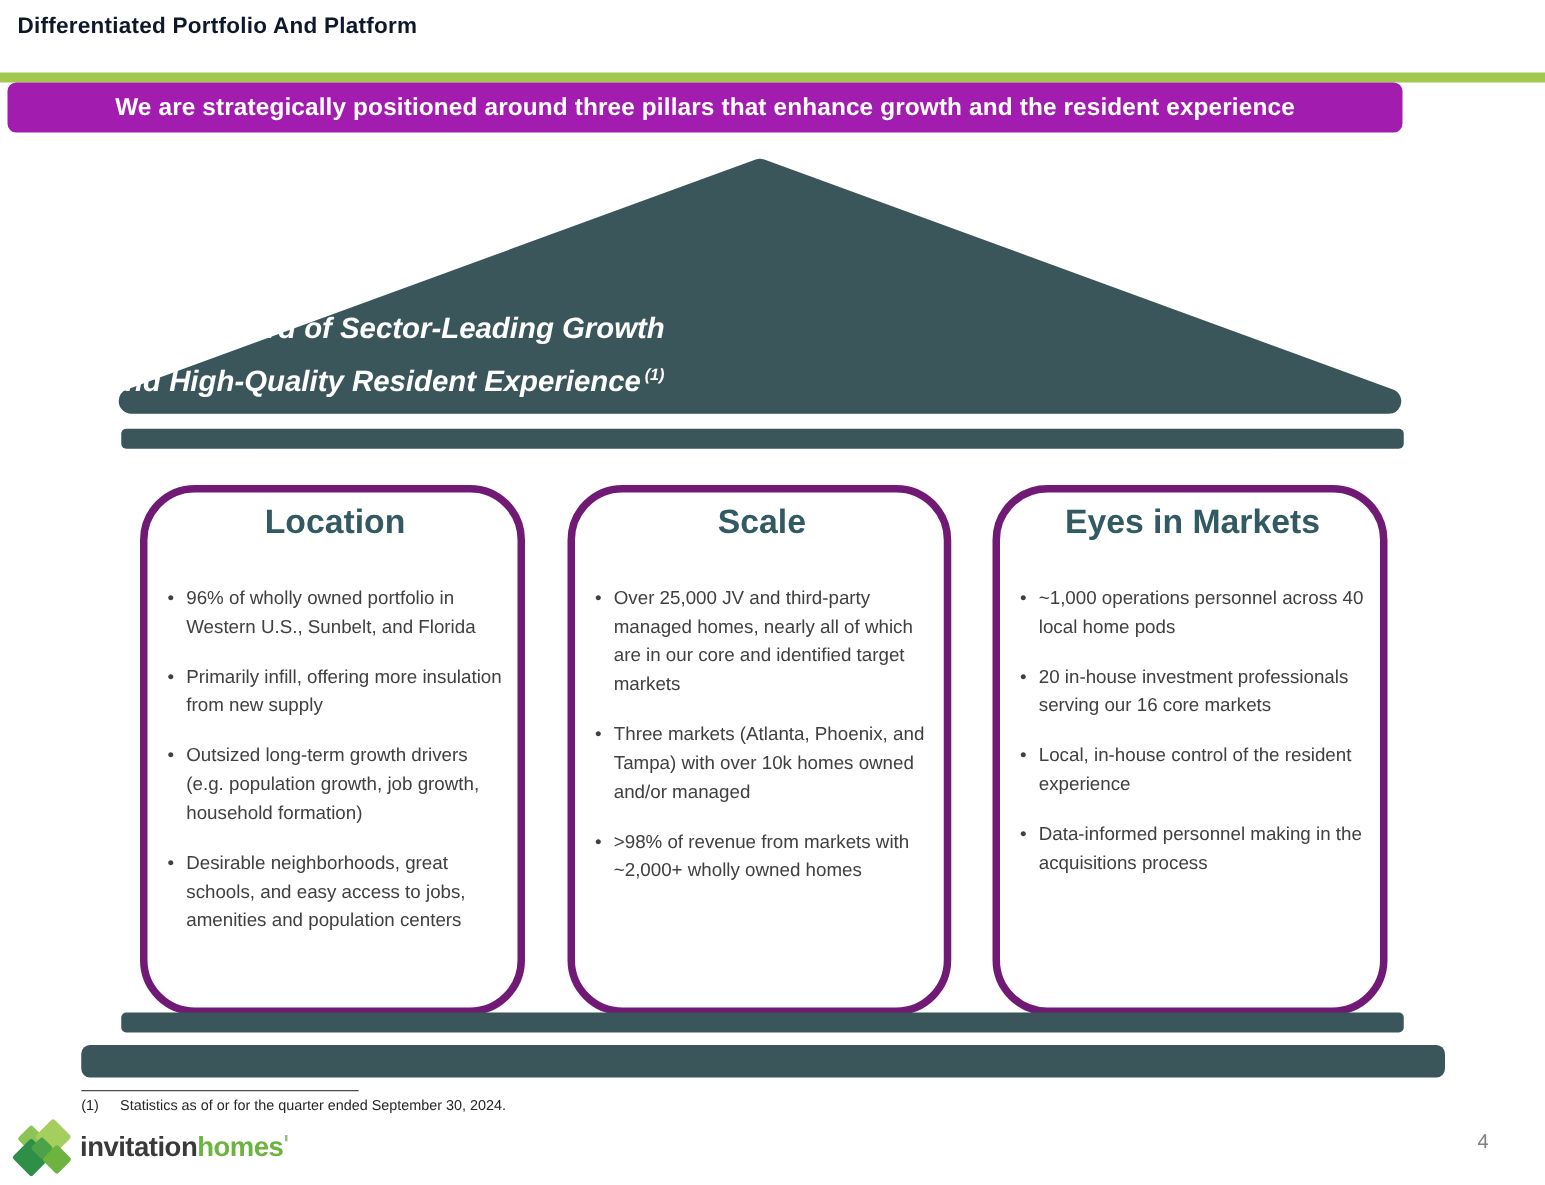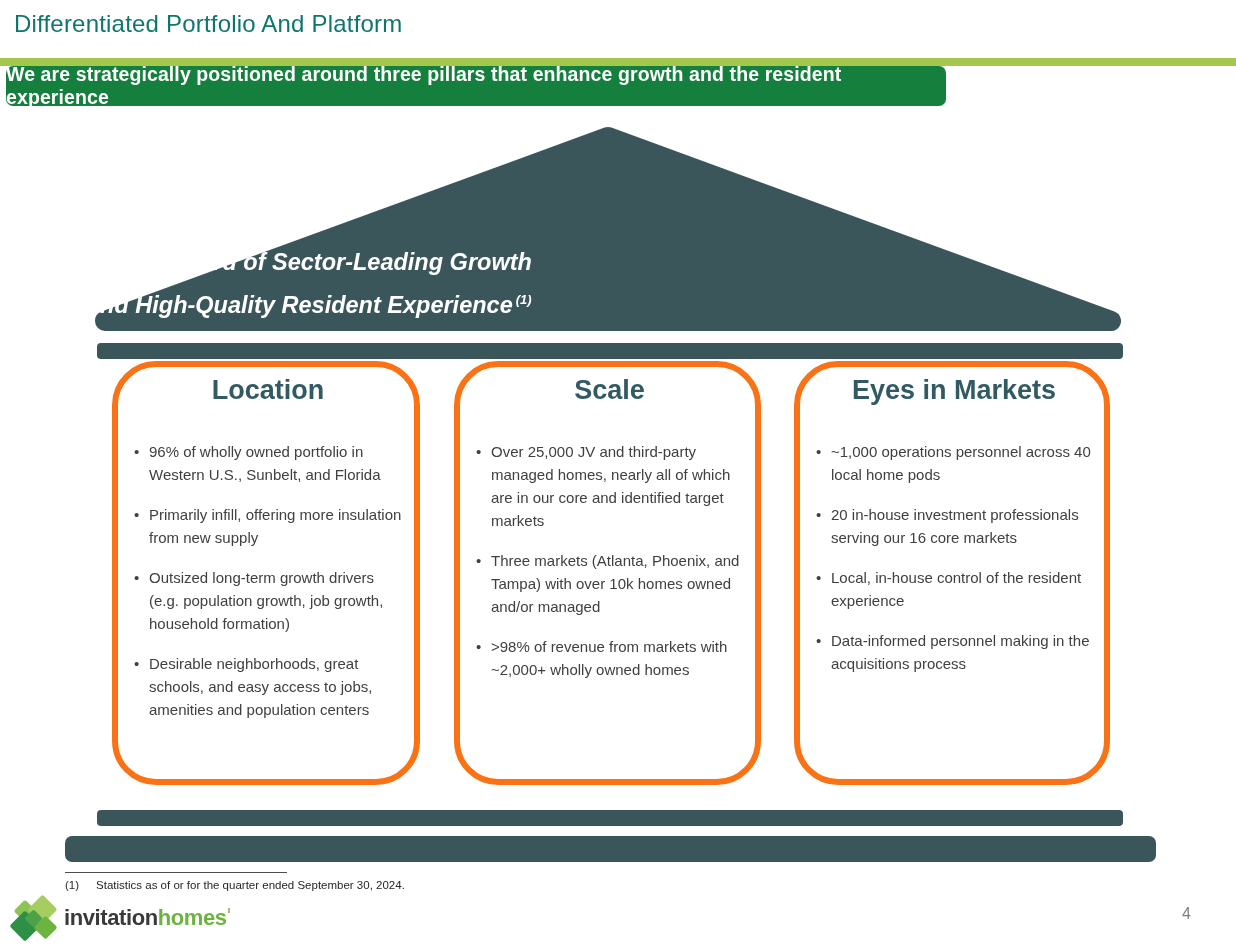--- a/index.html
+++ b/index.html
@@ -10,36 +10,36 @@
     width: 1236px;
     height: 948px;
     background: #ffffff;
     overflow: hidden;
   }
 
   
   .page-title {
     position: absolute;
     left: 14px; top: 10px;
-    font-size: 24px;
-    font-weight: 400;
-    color: #0f766e;
+    font-size: 18px;
+    font-weight: 700;
+    color: #0f172a;
     letter-spacing: 0.2px;
   }
   .title-rule {
     position: absolute;
     left: 0; top: 58px;
     width: 1236px; height: 8px;
     background: #a2c84e;
   }
   .banner {
     position: absolute;
     left: 6px; top: 66px;
-    width: 940px; height: 40px;
-    background: #15803d;
+    width: 1116px; height: 40px;
+    background: #a21caf;
     border-radius: 7px;
     display: flex;
     align-items: center;
     justify-content: center;
   }
   .banner-text {
     color: #ffffff;
     font-weight: 700;
     font-size: 19.5px;
     letter-spacing: 0.1px;
@@ -69,23 +69,23 @@
     background: #3a565b;
     border-radius: 4px;
   }
   .bar-under-roof { left: 97px; top: 343px; width: 1026px; height: 16px; }
   .bar-above-base { left: 97px; top: 810px; width: 1026px; height: 16px; }
   .bar-base { left: 65px; top: 836px; width: 1091px; height: 26px; border-radius: 7px; }
 
   
   .pillar {
     position: absolute;
-    top: 361px;
+    top: 388px;
     height: 424px;
-    border: 6px solid #f97316;
+    border: 6px solid #701a75;
     border-radius: 44px;
     background: #ffffff;
     padding: 6px 12px 0 16px;
   }
   .pillar-1 { left: 112px; width: 308px; }
   .pillar-2 { left: 454px; width: 307px; }
   .pillar-3 { left: 794px; width: 316px; }
   .pillar-title {
     text-align: center;
     font-size: 27px;

